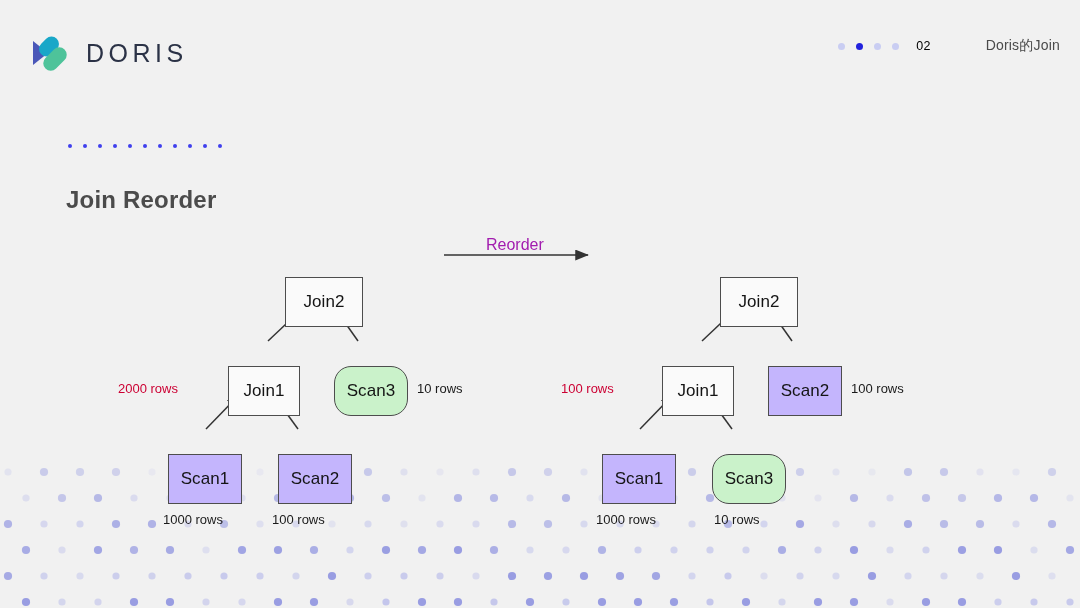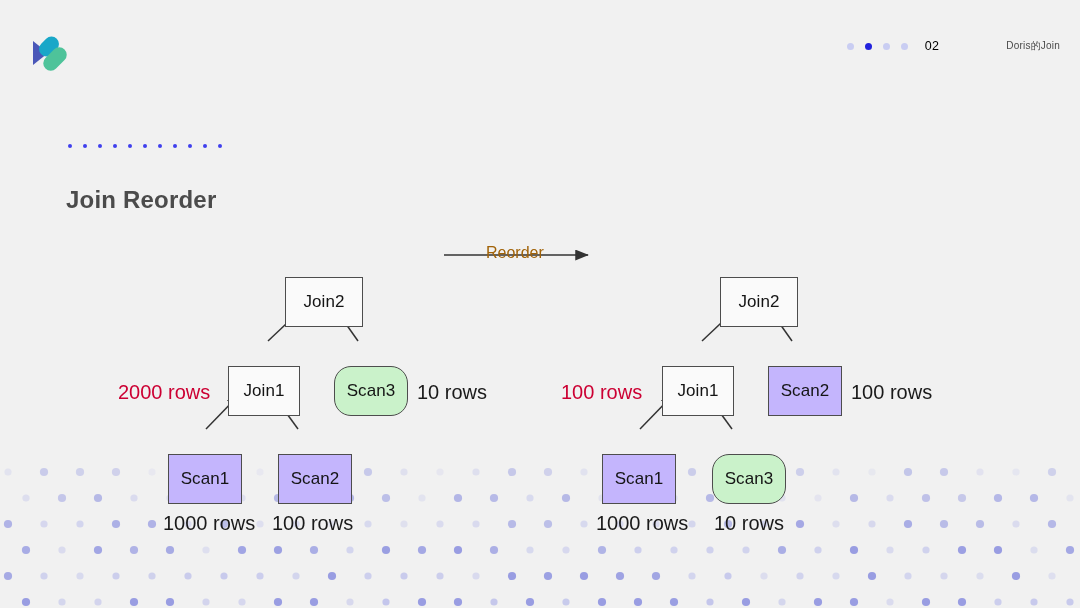--- a/index.html
+++ b/index.html
@@ -54,23 +54,23 @@
     margin-right: 11px;
   }
   .page-dot.active { background: #2222dd; }
   #section-number {
     font-size: 12.5px;
     color: #000000;
     margin-left: 6px;
     letter-spacing: .3px;
   }
   #section-title {
-    font-size: 10px;
+    font-size: 14px;
     color: #4a4a4a;
-    margin-left: 28px;
+    margin-left: 16px;
     letter-spacing: .2px;
     padding-left: 39px;
   }
 
   
   #dot-rule {
     position: absolute;
     left: 68px; top: 144px;
     display: flex;
   }
@@ -105,31 +105,31 @@
     font-size: 17px;
     color: #141414;
     letter-spacing: .1px;
   }
   .node.plain { background: #fafafa; }
   .node.scan-cyan { background: #c4b5fd; }
   .node.scan-green { background: #caf2ca; border-radius: 17px; }
 
   .row-label {
     position: absolute;
-    font-size: 20px;
+    font-size: 13px;
     color: #1a1a1a;
     white-space: nowrap;
   }
   .row-label.red { color: #cc0033; }
 
   #reorder-label {
     position: absolute;
-    left: 486px; top: 244px;
+    left: 486px; top: 236px;
     font-size: 16px;
-    color: #a16207;
+    color: #a21caf;
   }
 </style>
 </head>
 <body>
 
 <svg id="dot-field" viewBox="0 0 1080 150" width="1080" height="150">
     <circle cx="26.0" cy="144.0" r="4.1" fill="#8f94e0" opacity="0.90"></circle>
     <circle cx="62.0" cy="144.0" r="3.6" fill="#b9bcea" opacity="0.51"></circle>
     <circle cx="98.0" cy="144.0" r="3.6" fill="#b9bcea" opacity="0.55"></circle>
     <circle cx="134.0" cy="144.0" r="4.1" fill="#8f94e0" opacity="0.90"></circle>
@@ -342,20 +342,21 @@
   </svg>
 
 <div id="header-logo">
   <div id="logo-mark">
     <svg width="46" height="46" viewBox="0 0 46 46">
       <path d="M7 11 L7 35 L22 23 Z" fill="#4a57b8"></path>
       <rect x="15.5" y="5.5" width="15" height="22" rx="7.5" transform="rotate(45 23 16.5)" fill="#19a7c8"></rect>
       <rect x="21.5" y="15.5" width="15" height="27" rx="7.5" transform="rotate(45 29 29)" fill="#4ec39a"></rect>
     </svg>
   </div>
+  <div id="logo-wordmark">DORIS</div>
 </div>
 
 <div id="header-right">
   <div class="page-dot" style="background: rgb(201, 205, 242);"></div>
   <div class="page-dot active" style="background: rgb(34, 34, 221);"></div>
   <div class="page-dot" style="background: rgb(201, 205, 242);"></div>
   <div class="page-dot" style="background: rgb(201, 205, 242);"></div>
   <div id="section-number">02</div>
   <div id="section-title">Doris的Join</div>
 </div>

